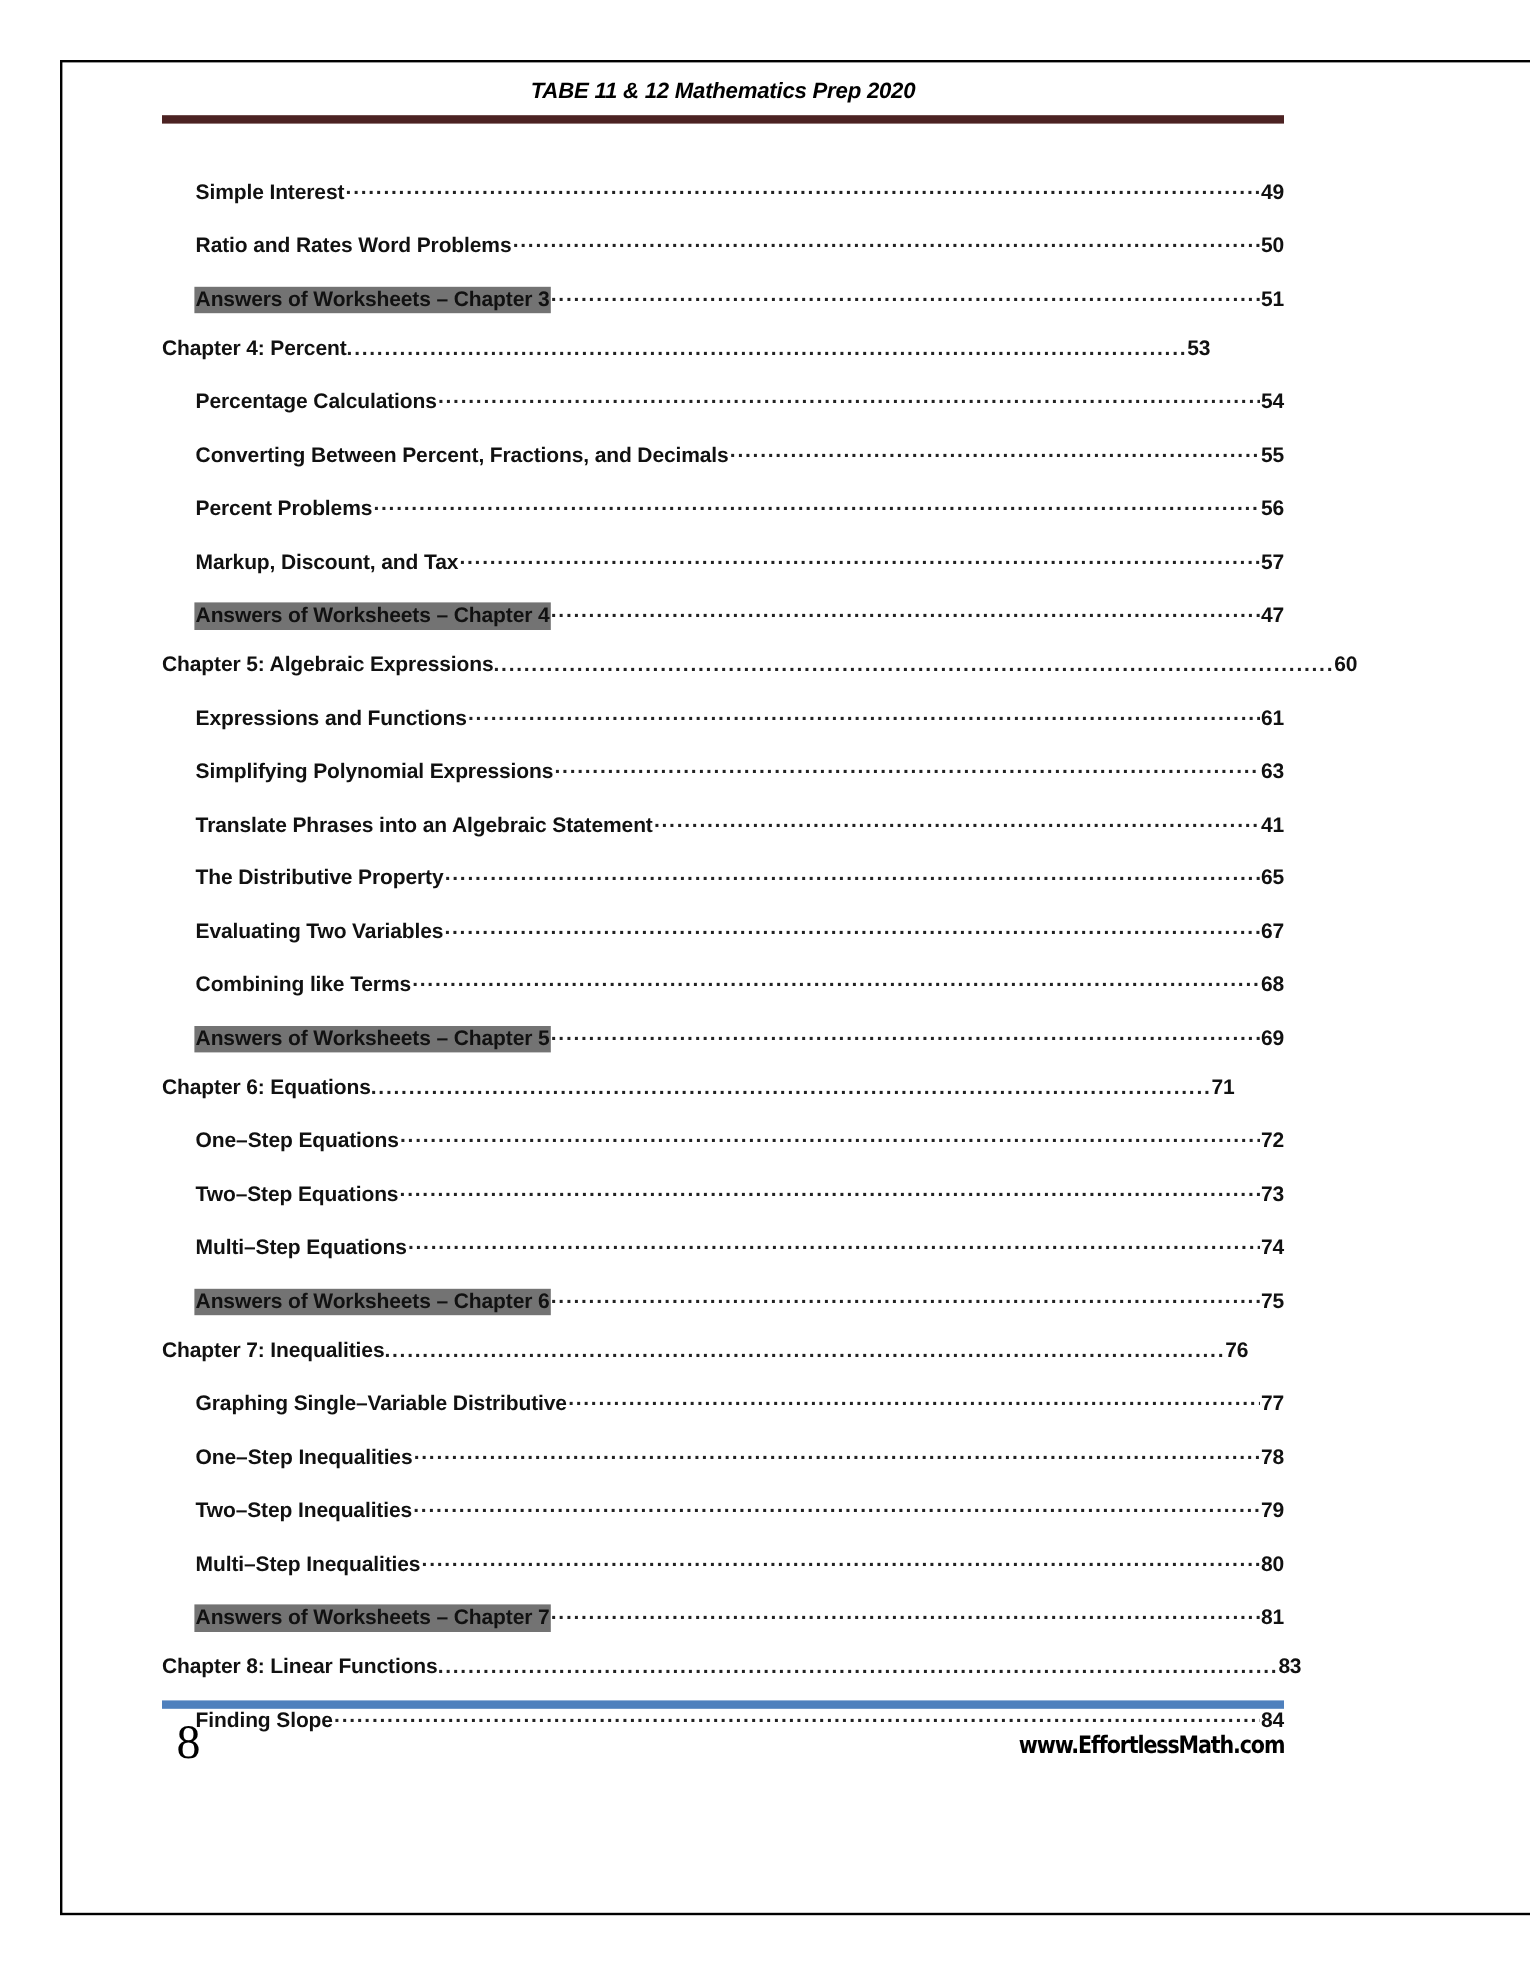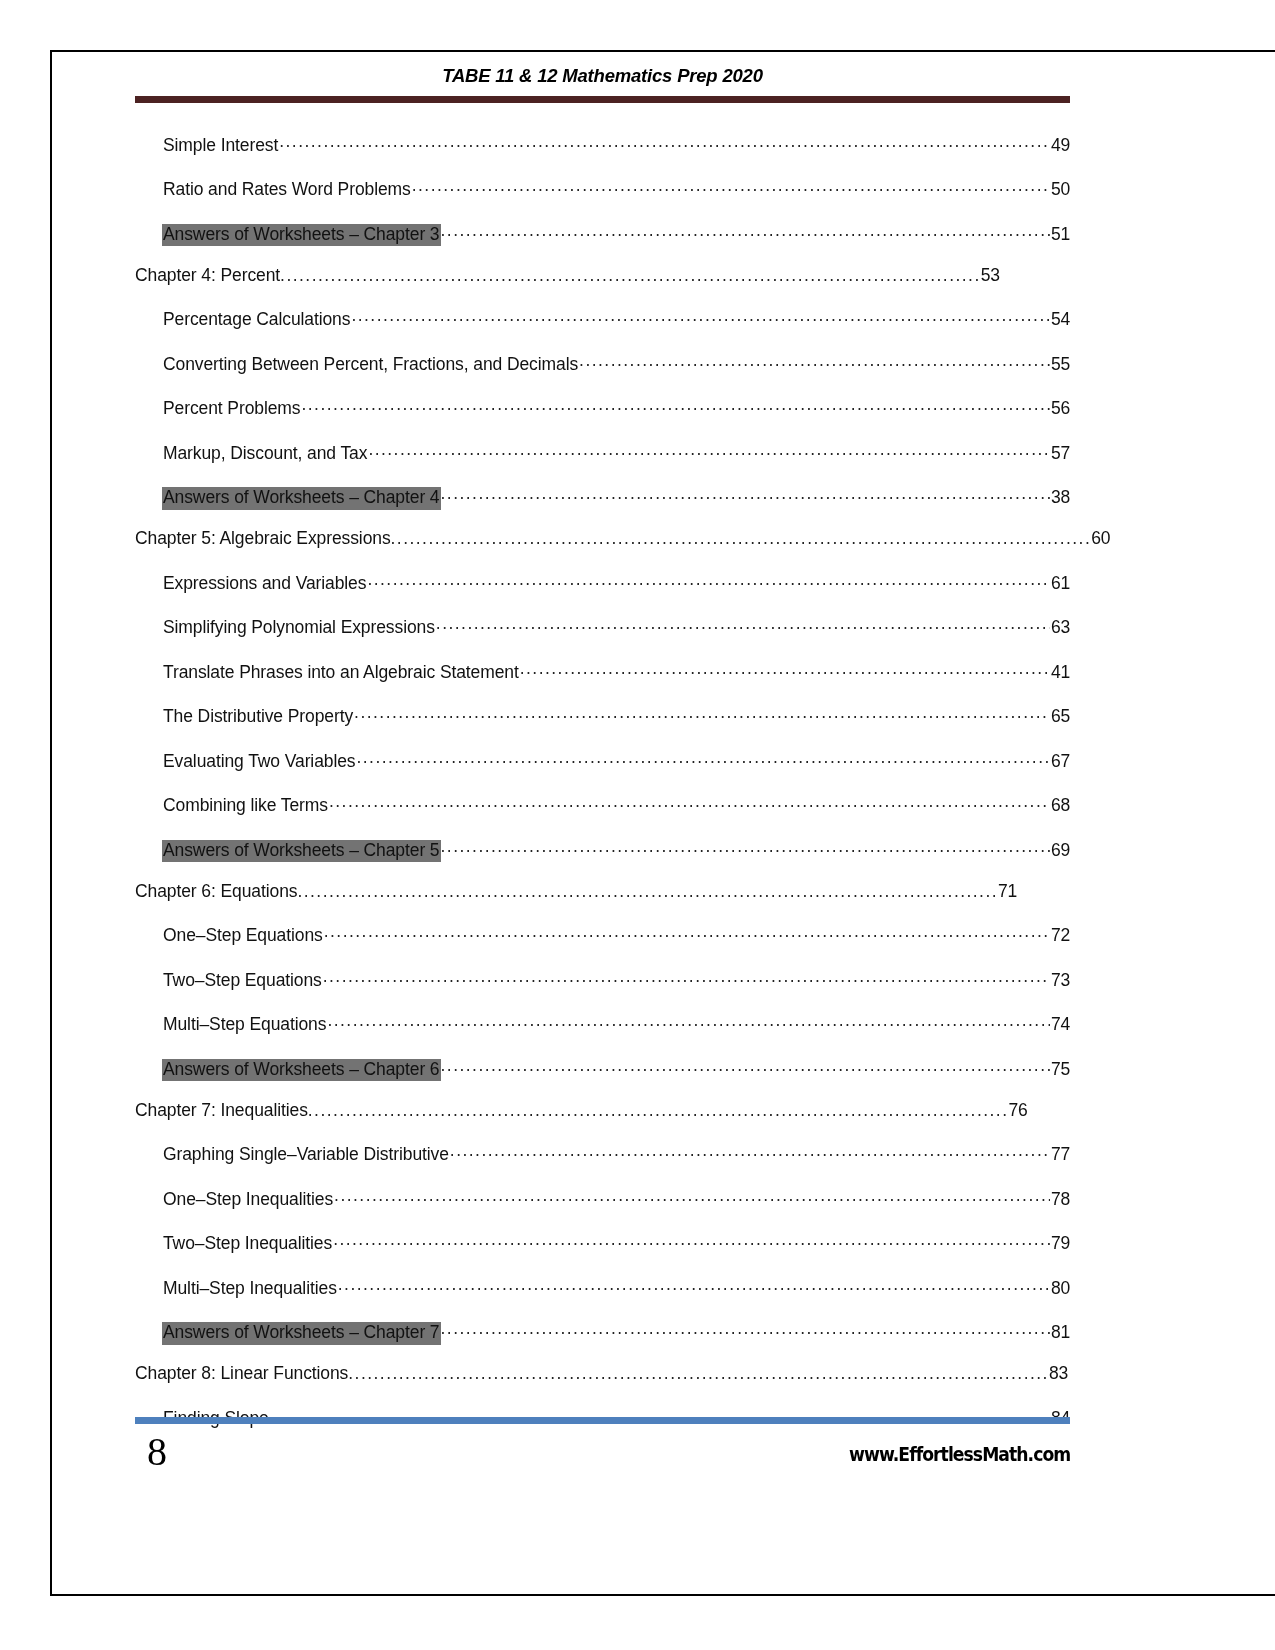--- a/index.html
+++ b/index.html
@@ -47,22 +47,23 @@
   }
   .header-rule {
     margin-top: 10px;
     height: 7px;
     background: #4C2222;
     width: 100%;
   }
 
   
   .toc {
-    margin-top: 30px;
+    margin-top: 45px;
     width: 100%;
+    font-weight: bold;
   }
 
   .toc-row {
     display: flex;
     align-items: baseline;
     font-size: 17.5px;
     color: #111111;
     line-height: 1.0;
     margin-bottom: 23.5px;
     white-space: nowrap;
@@ -199,30 +200,30 @@
           <span class="toc-page">56</span>
         </div>
         <div class="toc-row entry">
           <span class="toc-label">Markup, Discount, and Tax</span>
           <span class="leader"></span>
           <span class="toc-page">57</span>
         </div>
         <div class="toc-row entry highlight">
           <span class="toc-label">Answers of Worksheets – Chapter 4</span>
           <span class="leader"></span>
-          <span class="toc-page">38</span>
+          <span class="toc-page">47</span>
         </div>
         <div class="toc-row chapter">
           <span class="toc-label">Chapter 5: Algebraic Expressions</span>
           <span class="spacer-chapter" style="display: inline-block; overflow: hidden; white-space: nowrap; height: 1em; position: relative;"><span style="letter-spacing: 1.45px; color: rgb(34, 34, 34);">...............................................................................................................</span></span>
           <span class="toc-page">60</span>
           <span class="tail"></span>
         </div>
         <div class="toc-row entry">
-          <span class="toc-label">Expressions and Variables</span>
+          <span class="toc-label">Expressions and Functions</span>
           <span class="leader"></span>
           <span class="toc-page">61</span>
         </div>
         <div class="toc-row entry">
           <span class="toc-label">Simplifying Polynomial Expressions</span>
           <span class="leader"></span>
           <span class="toc-page">63</span>
         </div>
         <div class="toc-row entry">
           <span class="toc-label">Translate Phrases into an Algebraic Statement</span>

